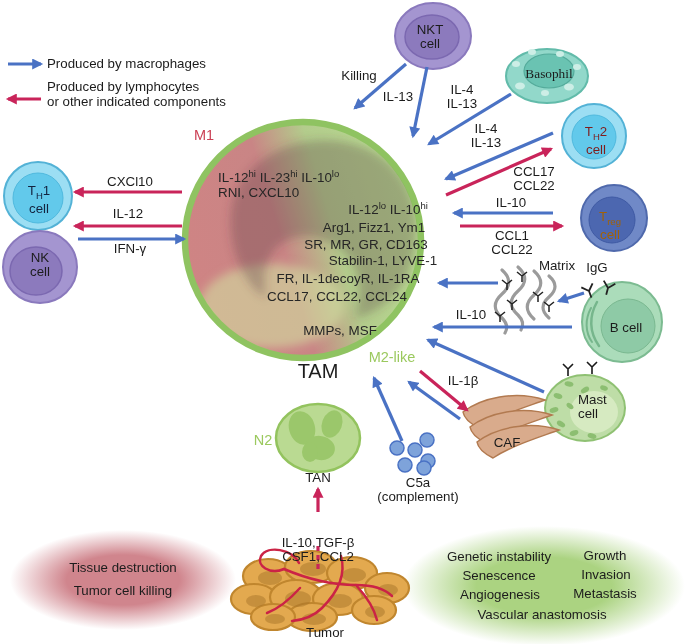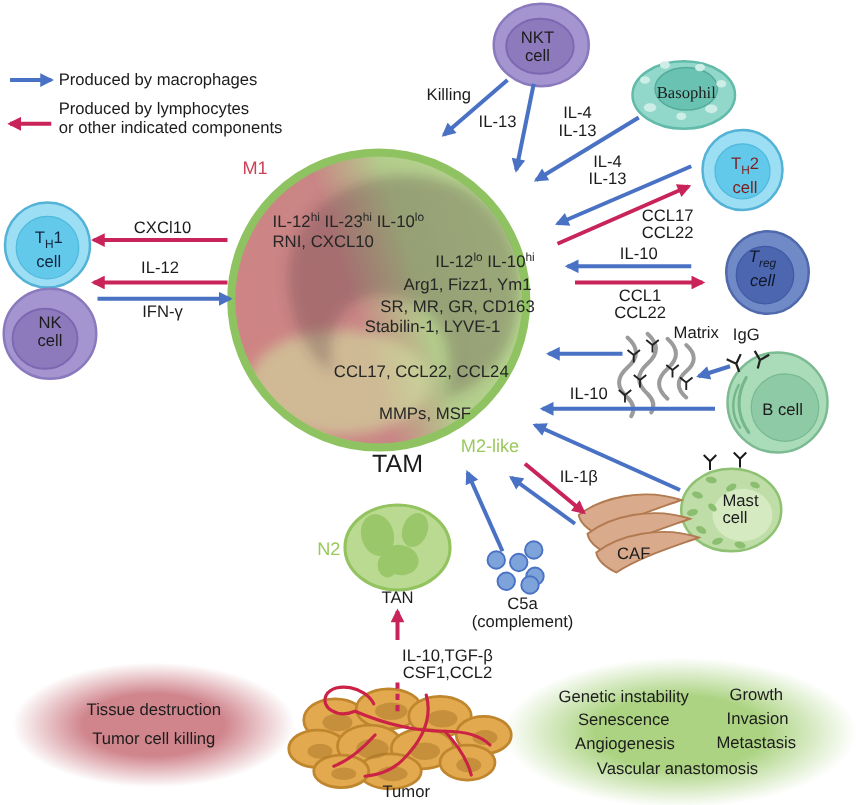--- a/index.html
+++ b/index.html
@@ -242,21 +242,21 @@
 
   <div class="lab" style="left:430px;top:37px;">
     <span class="ln">NKT</span>
     <span class="ln">cell</span>
   </div>
   <div class="lab" style="left:549px;top:74px;font-family:Liberation Serif, serif;">Basophil</div>
   <div class="lab" style="left:596px;top:141px;color:#7f1d1d;">
     <span class="ln"><span>T</span><sub>H</sub><span>2</span></span>
     <span class="ln">cell</span>
   </div>
-  <div class="lab" style="left:610px;top:215px;color:#0f172a;font-style:italic;">
+  <div class="lab" style="left:610px;top:226px;color:#a16207;">
     <span class="ln"><span>T</span><sub>reg</sub><span></span></span>
     <span class="ln">cell</span>
   </div>
   <div class="lab" style="left:626px;top:328px;">B cell</div>
   <div class="lab la" style="left:578px;top:407px;">
     <span class="ln">Mast</span>
     <span class="ln">cell</span>
   </div>
   <div class="lab" style="left:39px;top:200px;color:#13233f;">
     <span class="ln"><span>T</span><sub>H</sub><span>1</span></span>
@@ -282,21 +282,22 @@
 
   <div class="lab la tamt" style="left:218px;top:176px;">
     <span>IL-12</span><sup>hi</sup><span> IL-23</span><sup>hi</sup><span> IL-10</span><sup>lo</sup>
   </div>
   <div class="lab la tamt" style="left:218px;top:193px;">RNI, CXCL10</div>
   <div class="lab tamt" style="left:388px;top:208px;">
     <span>IL-12</span><sup>lo</sup><span> IL-10</span><sup>hi</sup>
   </div>
   <div class="lab tamt" style="left:374px;top:228px;">Arg1, Fizz1, Ym1</div>
   <div class="lab tamt" style="left:366px;top:245px;">SR, MR, GR, CD163</div>
-  <div class="lab tamt" style="left:346px;top:261px;">Stabilin-1, LYVE-1</div>
+  <div class="lab tamt" style="left:383px;top:261px;">Stabilin-1, LYVE-1</div>
+  <div class="lab tamt" style="left:348px;top:279px;">FR, IL-1decoyR, IL-1RA</div>
   <div class="lab tamt" style="left:337px;top:297px;">CCL17, CCL22, CCL24</div>
   <div class="lab tamt" style="left:340px;top:331px;">MMPs, MSF</div>
 
   <div class="lab" style="left:359px;top:76px;">Killing</div>
   <div class="lab" style="left:398px;top:97px;">IL-13</div>
   <div class="lab" style="left:462px;top:97px;">
     <span class="ln">IL-4</span>
     <span class="ln">IL-13</span>
   </div>
   <div class="lab" style="left:486px;top:136px;">
@@ -310,21 +311,21 @@
   <div class="lab" style="left:511px;top:203px;">IL-10</div>
   <div class="lab" style="left:512px;top:243px;">
     <span class="ln">CCL1</span>
     <span class="ln">CCL22</span>
   </div>
   <div class="lab" style="left:130px;top:182px;">CXCl10</div>
   <div class="lab" style="left:128px;top:214px;">IL-12</div>
   <div class="lab" style="left:130px;top:249px;">IFN-γ</div>
   <div class="lab" style="left:471px;top:315px;">IL-10</div>
   <div class="lab" style="left:463px;top:381px;">IL-1β</div>
-  <div class="lab" style="left:318px;top:531px;margin-left:40px;">
+  <div class="lab" style="left:318px;top:550px;">
     <span class="ln">IL-10,TGF-β</span>
     <span class="ln">CSF1,CCL2</span>
   </div>
 
   <div class="lab" style="left:123px;top:568px;">Tissue destruction</div>
   <div class="lab" style="left:123px;top:591px;">Tumor cell killing</div>
 
   <div class="lab" style="left:499px;top:557px;">Genetic instability</div>
   <div class="lab" style="left:499px;top:576px;">Senescence</div>
   <div class="lab" style="left:500px;top:595px;">Angiogenesis</div>

